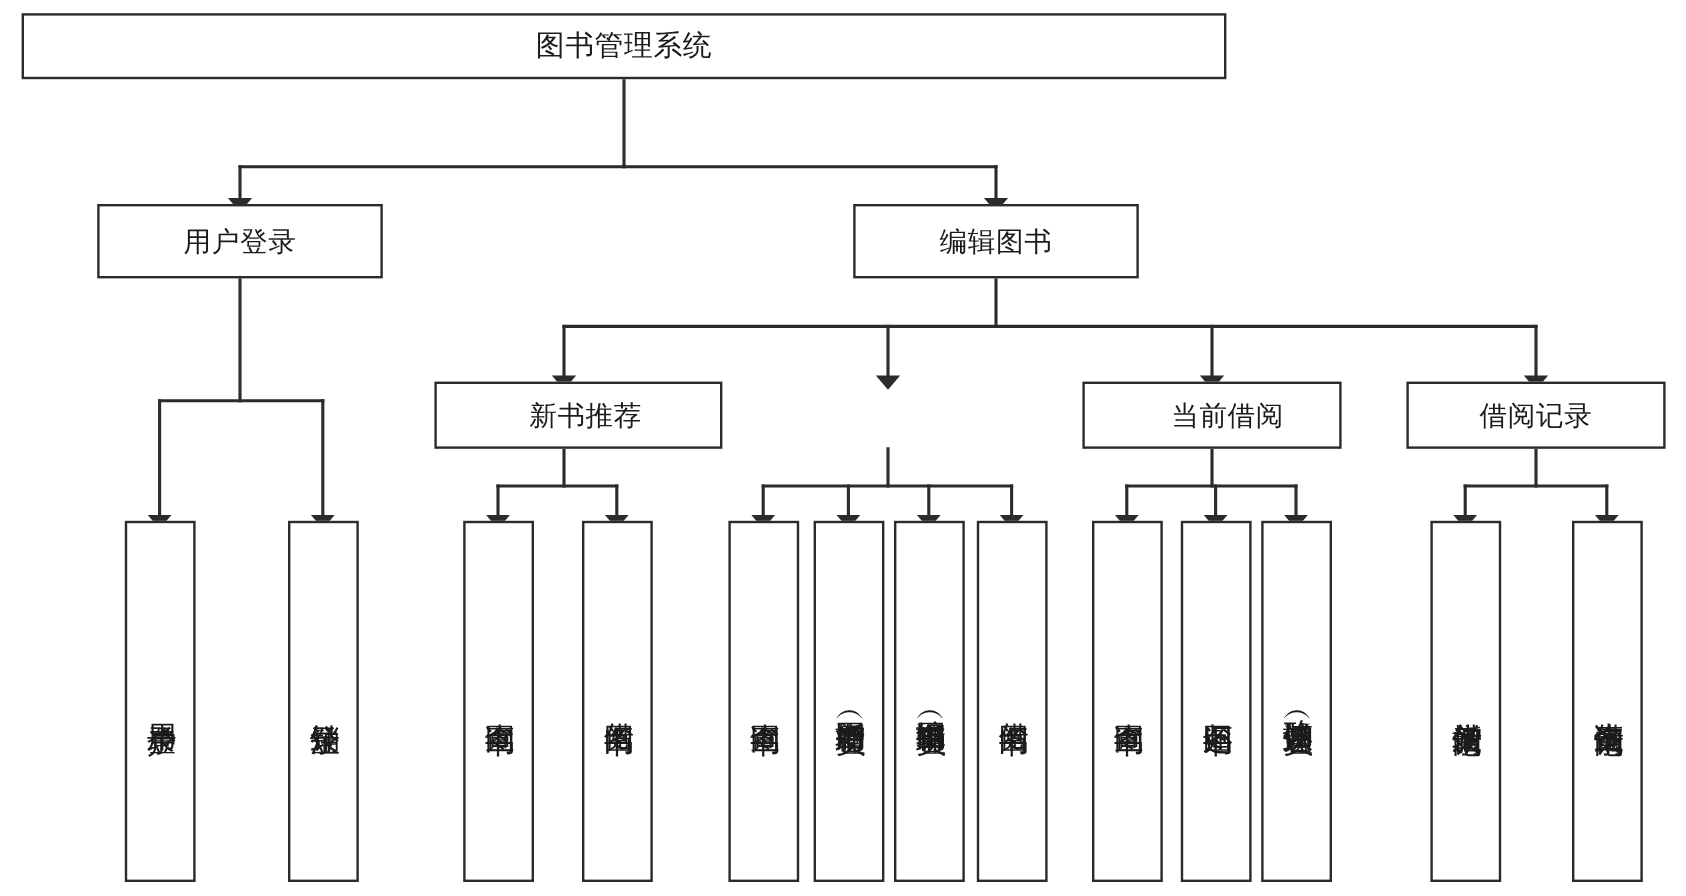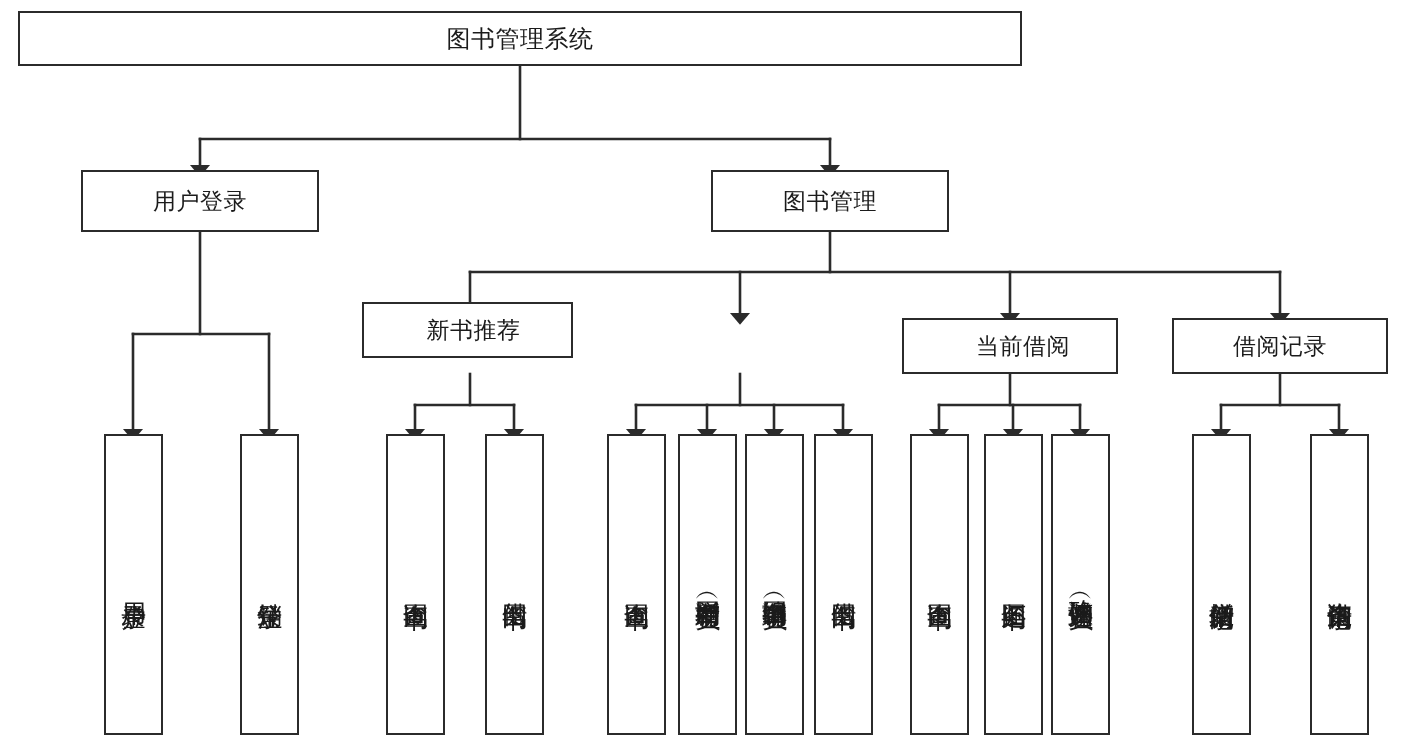--- a/index.html
+++ b/index.html
@@ -124,24 +124,24 @@
   </svg>
 
   <div class="node horiz root" style="left: 18px; top: 11px; width: 1004px; height: 55px;">
     <span class="node-label">图书管理系统</span>
   </div>
 
   <div class="node horiz" style="left: 81px; top: 170px; width: 238px; height: 62px;">
     <span class="node-label">用户登录</span>
   </div>
   <div class="node horiz" style="left: 711px; top: 170px; width: 238px; height: 62px;">
-    <span class="node-label">图书管理</span>
+    <span class="node-label">编辑图书</span>
   </div>
 
-  <div class="node horiz" style="left: 362px; top: 302px; width: 211px; height: 56px; padding-left: 12px;">
+  <div class="node horiz" style="left: 362px; top: 318px; width: 240px; height: 56px; padding-left: 12px;">
     <span class="node-label">新书推荐</span>
   </div>
   <div class="node horiz" style="left: 902px; top: 318px; width: 216px; height: 56px; padding-left: 26px;">
     <span class="node-label">当前借阅</span>
   </div>
   <div class="node horiz" style="left: 1172px; top: 318px; width: 216px; height: 56px; align-items: center;">
     <span class="node-label">借阅记录</span>
   </div>
 
   <div class="node vert" style="left: 104px; top: 434px; width: 59px; height: 301px;">

